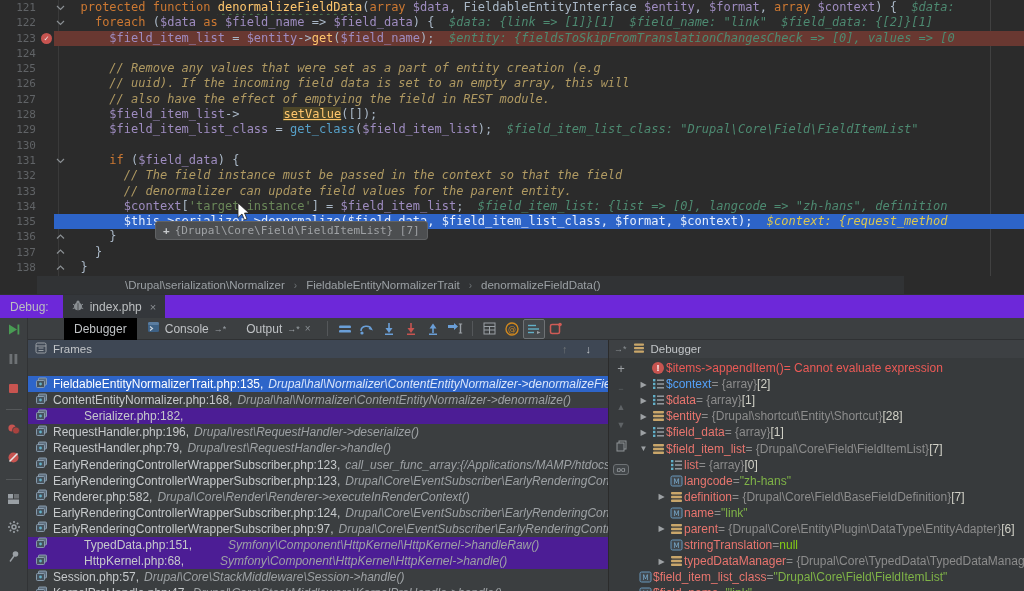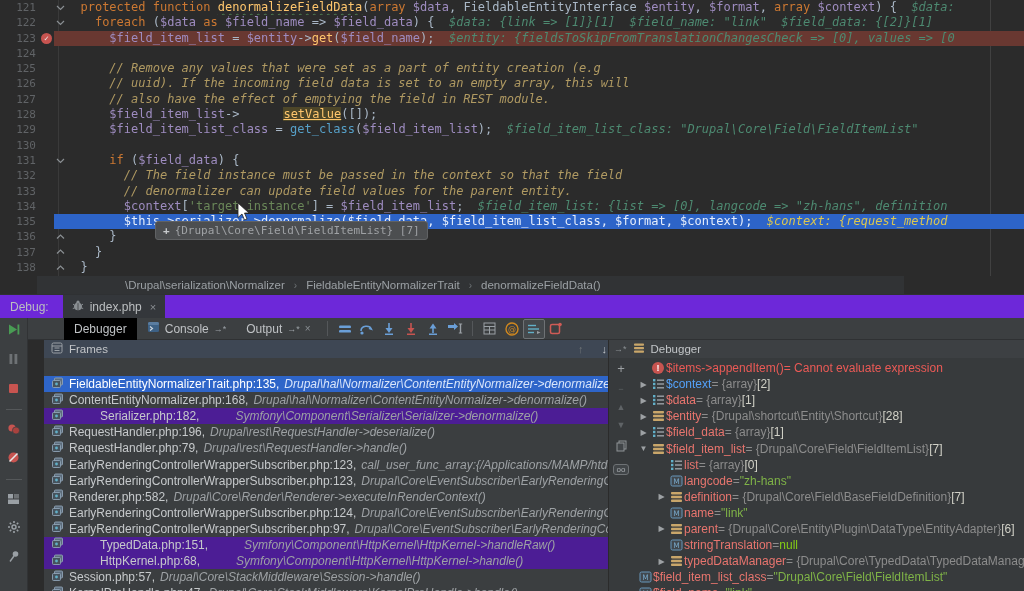--- a/index.html
+++ b/index.html
@@ -64,21 +64,21 @@
   .tbtn{width:22px;height:22px;display:flex;align-items:center;justify-content:center;flex:none;}
   .tbtn.boxed{border:1px solid #6e7275;border-radius:2px;background:#45494c;width:20px;height:18px;}
 
   
   #left-strip{position:absolute;left:0;top:318px;width:28px;height:273px;background:#3c3f41;
               border-right:1px solid #313335;display:flex;flex-direction:column;align-items:center;
               padding-top:4px;box-sizing:border-box;gap:11px;}
   .hsep{width:16px;height:1px;background:#55585a;}
 
   
-  #frames{position:absolute;left:44px;top:340px;width:580px;height:251px;background:#3b3e40;overflow:hidden;}
+  #frames{position:absolute;left:28px;top:340px;width:580px;height:251px;background:#3b3e40;overflow:hidden;}
   #frames-header{height:18px;background:#3e4754;display:flex;align-items:center;gap:6px;padding:0 7px;
                  color:#c2c5c8;font-size:11.5px;}
   #frames-header .spacer{flex:1;}
   #frames-list{margin-top:18px;}
   .frame-row{height:16.1px;display:flex;align-items:center;gap:5px;padding-left:7px;
              font-size:12px;color:#c6c9cb;white-space:nowrap;overflow:hidden;}
   .frame-row .loc{font-style:italic;color:#9da1a4;}
   .frame-row.sel{background:#2e65c9;color:#ffffff;}
   .frame-row.sel .loc{color:#d9e5fa;}
   .frame-row.lib{background:#4c1d95;gap:36px;}
@@ -361,21 +361,20 @@
           <span>ContentEntityNormalizer.php:168,</span>
           <span class="loc">Drupal\hal\Normalizer\ContentEntityNormalizer-&gt;denormalize()</span>
         </div>
         <div class="frame-row lib">
           <span><svg width="13" height="12" viewBox="0 0 13 12">
               <rect x="3.5" y="1" width="8" height="7" rx="1" fill="#5d6d7c" stroke="#8fa3b5" stroke-width="0.9"></rect>
               <rect x="1.5" y="3.5" width="8" height="7" rx="1" fill="#46525c" stroke="#8fa3b5" stroke-width="0.9"></rect>
               <circle cx="5.5" cy="7" r="1.4" fill="#62b0c8"></circle>
             </svg></span>
           <span>Serializer.php:182,</span>
-          <span class="loc">Symfony\Component\Serializer\Serializer-&gt;denormalize()</span>
         </div>
         <div class="frame-row">
           <span><svg width="13" height="12" viewBox="0 0 13 12">
               <rect x="3.5" y="1" width="8" height="7" rx="1" fill="#5d6d7c" stroke="#8fa3b5" stroke-width="0.9"></rect>
               <rect x="1.5" y="3.5" width="8" height="7" rx="1" fill="#46525c" stroke="#8fa3b5" stroke-width="0.9"></rect>
               <circle cx="5.5" cy="7" r="1.4" fill="#62b0c8"></circle>
             </svg></span>
           <span>RequestHandler.php:196,</span>
           <span class="loc">Drupal\rest\RequestHandler-&gt;deserialize()</span>
         </div>

